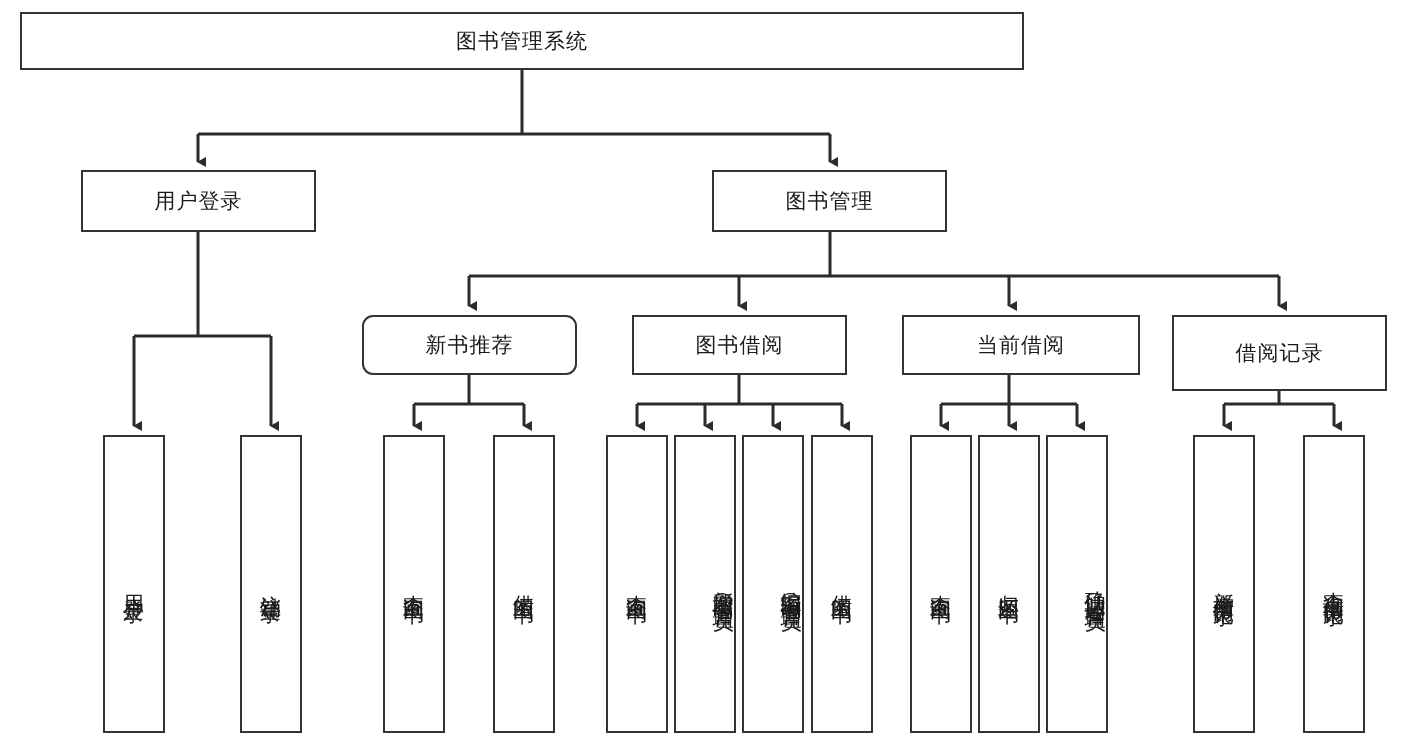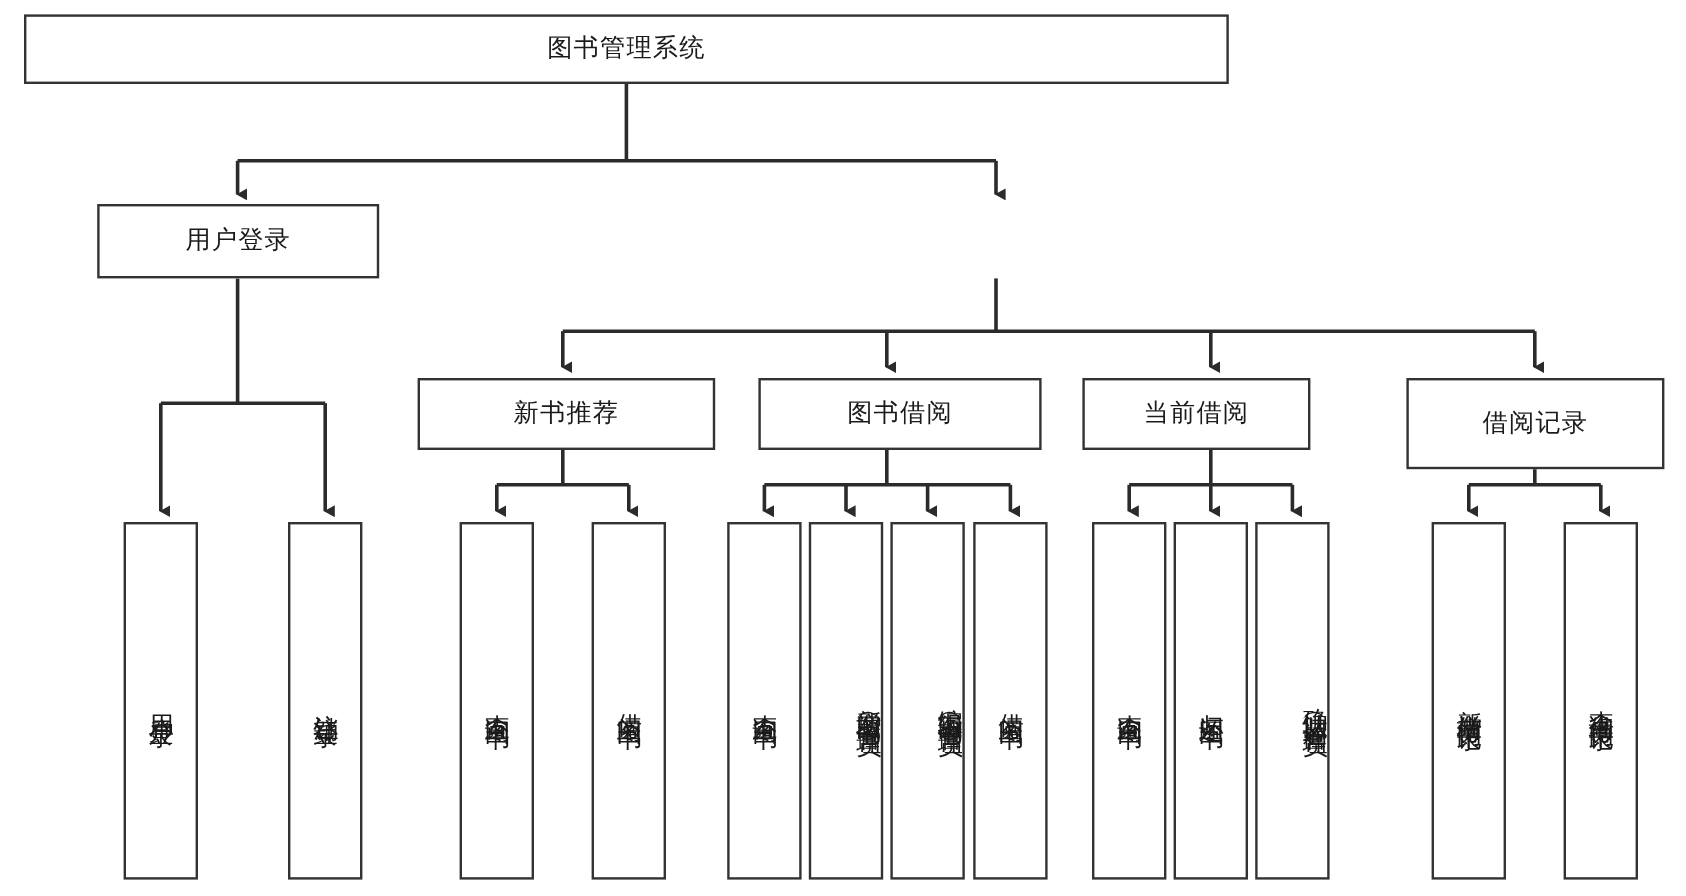--- a/index.html
+++ b/index.html
@@ -121,28 +121,31 @@
     </g>
   </svg>
 
   <div class="node horiz" style="left:20px; top:12px; width:1004px; height:58px;">
     <span class="node-label">图书管理系统</span>
   </div>
 
   <div class="node horiz" style="left:81px; top:170px; width:235px; height:62px;">
     <span class="node-label">用户登录</span>
   </div>
+  <div class="node horiz" style="left:712px; top:170px; width:235px; height:62px;">
+    <span class="node-label">图书管理</span>
+  </div>
 
-  <div class="node horiz" style="left:348px; top:315px; width:248px; height:60px;">
+  <div class="node horiz" style="left:362px; top:315px; width:215px; height:60px;border-radius:11px;">
     <span class="node-label">新书推荐</span>
   </div>
-  <div class="node horiz" style="left:632px; top:315px; width:236px; height:60px;">
+  <div class="node horiz" style="left:632px; top:315px; width:215px; height:60px;">
     <span class="node-label">图书借阅</span>
   </div>
-  <div class="node horiz" style="left:902px; top:315px; width:190px; height:60px;">
+  <div class="node horiz" style="left:902px; top:315px; width:238px; height:60px;">
     <span class="node-label">当前借阅</span>
   </div>
   <div class="node horiz" style="left:1172px; top:315px; width:215px; height:76px;">
     <span class="node-label">借阅记录</span>
   </div>
 
   <div class="node vert short" style="left:103px; top:435px; width:62px; height:298px;">
     <span class="node-label">用户登录</span>
   </div>
   <div class="node vert short" style="left:240px; top:435px; width:62px; height:298px;">

